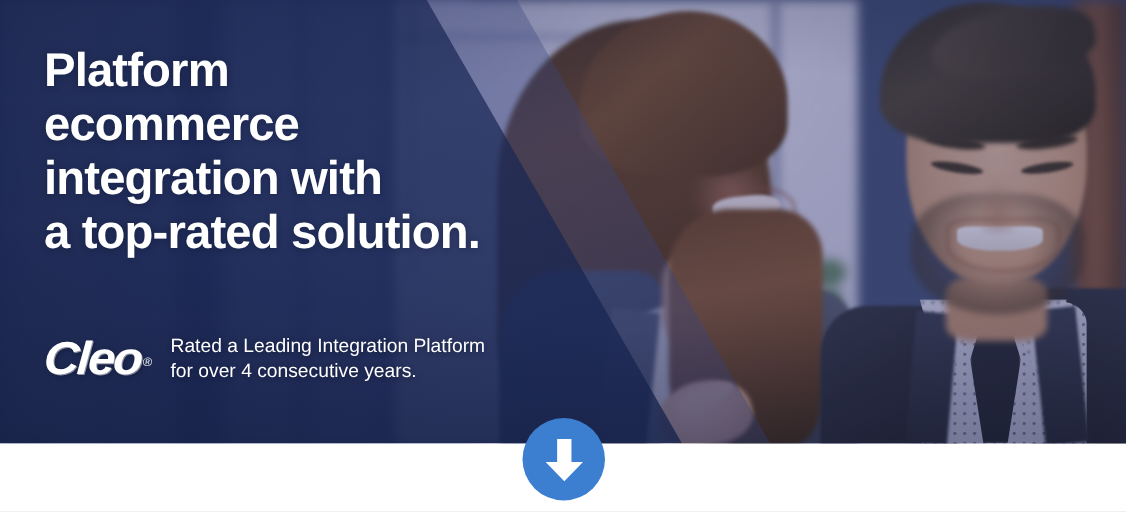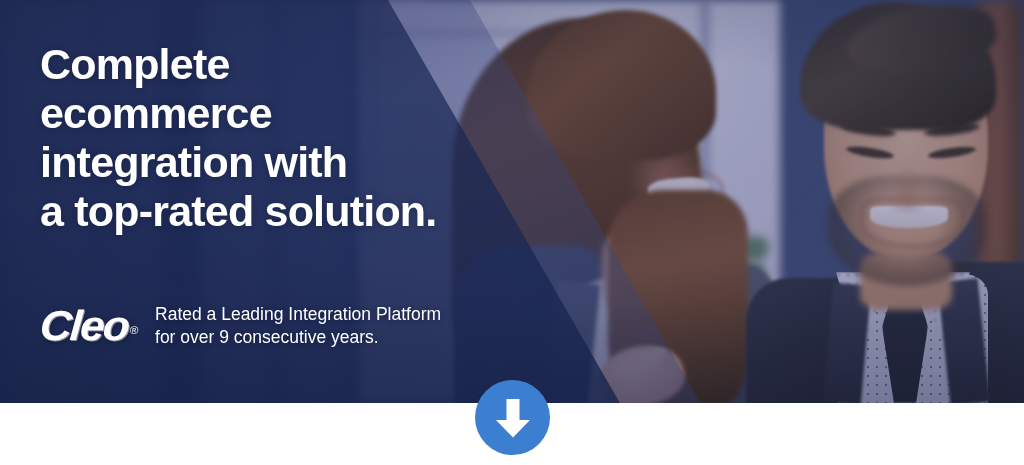--- a/index.html
+++ b/index.html
@@ -543,32 +543,32 @@
       </div>
     </div>
 
     <div class="duotone"></div>
     <div class="duotone-lift"></div>
     <div class="wedge-mid"></div>
     <div class="wedge-dark"></div>
     <div class="vignette"></div>
 
     <div class="copy">
-      <h1 class="headline">Complete
+      <h1 class="headline">Platform
 ecommerce
 integration with
 a top-rated solution.</h1>
     </div>
 
     <div class="brandline">
       <div class="logo">
         <span>Cleo</span><span class="logo-tm">®</span>
       </div>
       <div class="tagline">Rated a Leading Integration Platform
-for over 9 consecutive years.</div>
+for over 4 consecutive years.</div>
     </div>
   </div>
 
   <button class="download-btn" aria-label="Download">
     <span>
       <svg width="40" height="44" viewBox="0 0 40 44" aria-hidden="true">
         <path d="M13.5 3 H26.5 V24 H37 L20 41.5 L3 24 H13.5 Z" fill="#ffffff"></path>
       </svg>
     </span>
   </button>

